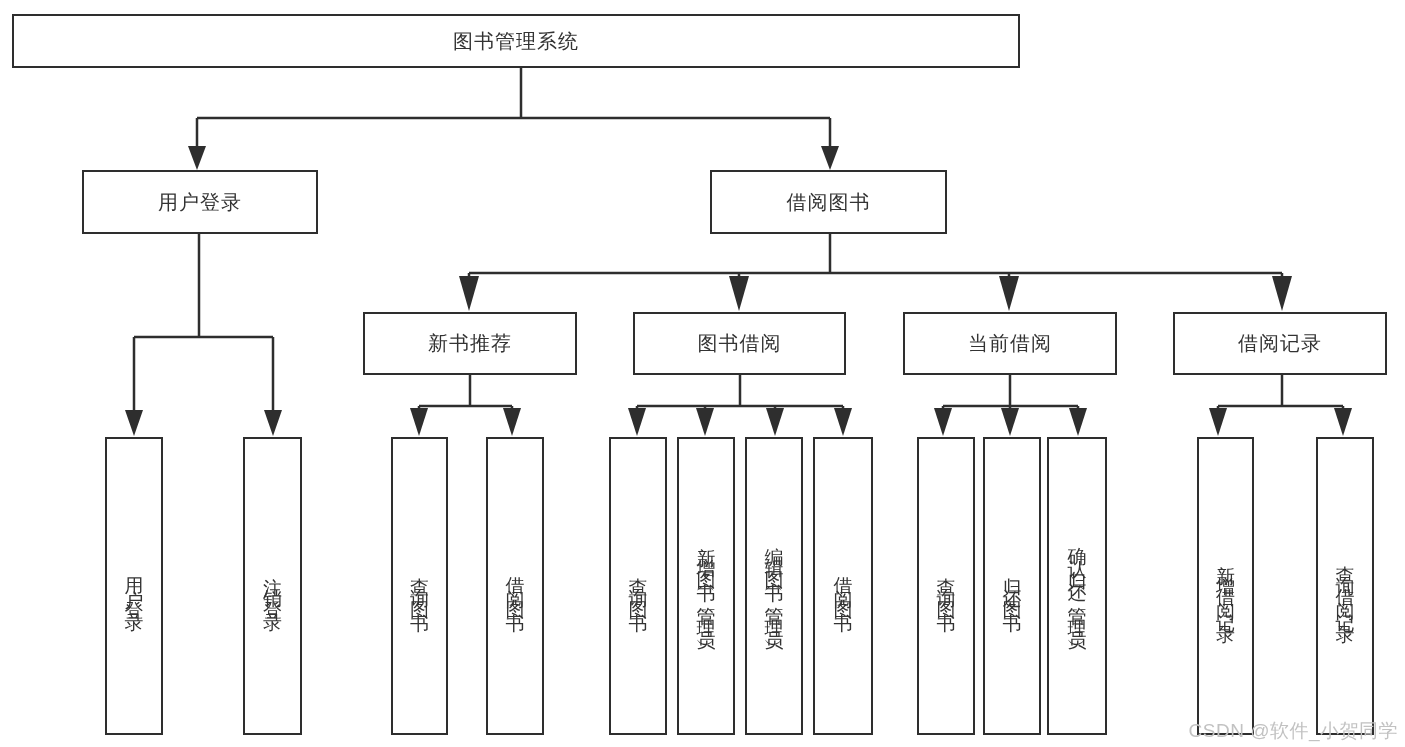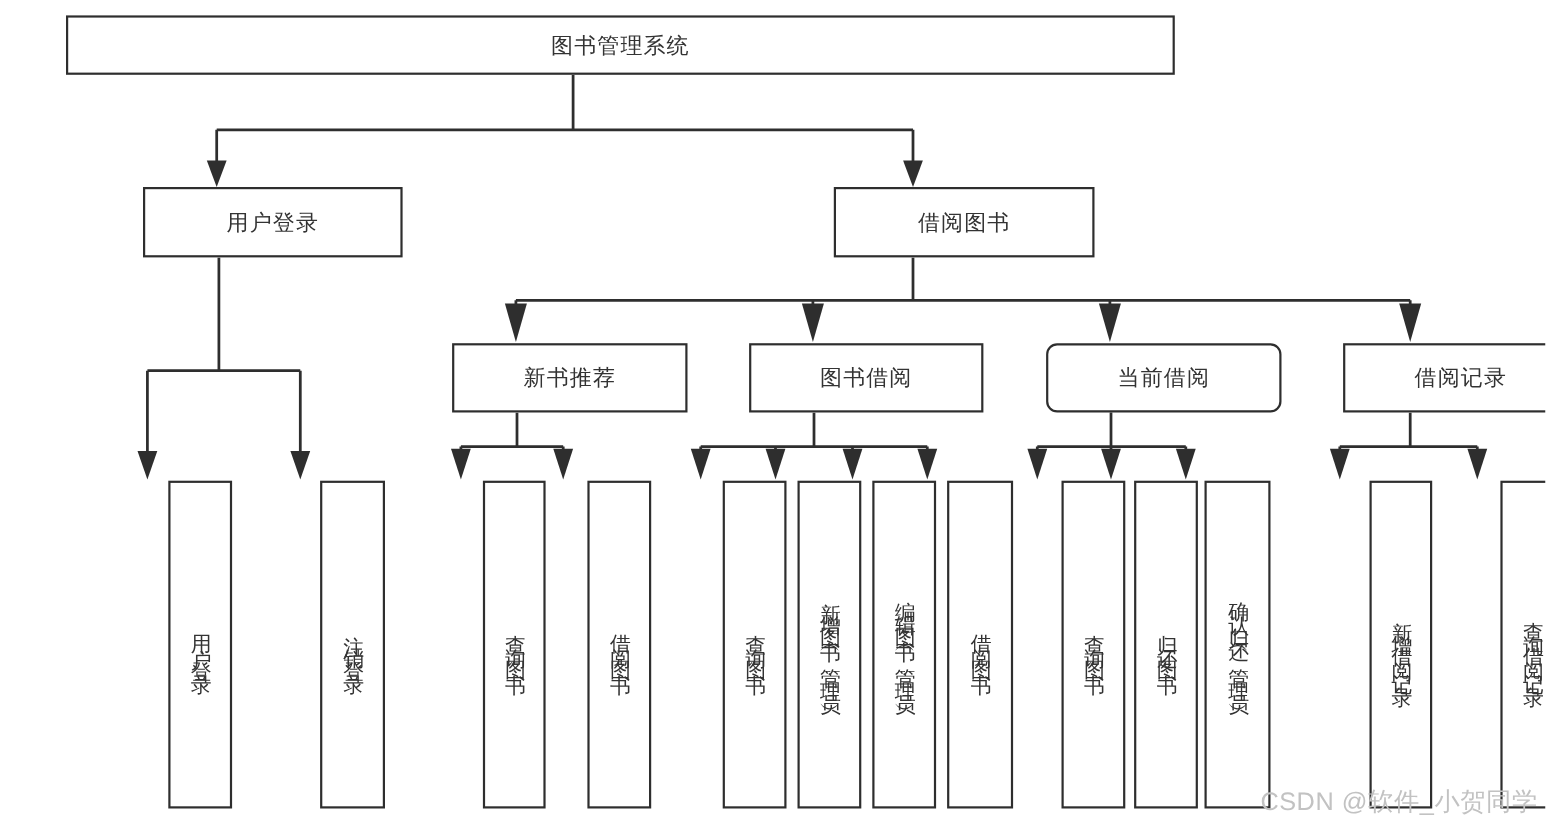--- a/index.html
+++ b/index.html
@@ -25,21 +25,20 @@
   }
   .box {
     position: absolute;
     box-sizing: border-box;
     border: 2.5px solid #2e2e2e;
     background: #ffffff;
     display: flex;
     align-items: center;
     justify-content: center;
     color: #333333;
-    margin-left: 48px;
   }
   .hlabel {
     font-size: 20px;
     letter-spacing: 1px;
     white-space: nowrap;
     color: #333333;
   }
   .leaf {
     top: 437px;
     height: 298px;
@@ -49,21 +48,21 @@
     text-orientation: mixed;
     font-size: 19px;
     letter-spacing: 12px;
     color: #333333;
     white-space: nowrap;
   }
   .watermark {
     position: absolute;
     right: 7px;
     bottom: 3px;
-    font-size: 23px;
+    font-size: 19px;
     color: #c2c2c2;
     letter-spacing: 0.5px;
     white-space: nowrap;
   }
   .line {
     stroke: #2e2e2e;
     stroke-width: 2.5;
     fill: none;
   }
   .arrow {
@@ -122,21 +121,21 @@
   <div class="box" style="left:710px; top:170px; width:237px; height:64px;">
     <span class="hlabel">借阅图书</span>
   </div>
 
   <div class="box" style="left:633px; top:312px; width:213px; height:63px;">
     <span class="hlabel">图书借阅</span>
   </div>
   <div class="box" style="left:363px; top:312px; width:214px; height:63px;">
     <span class="hlabel">新书推荐</span>
   </div>
-  <div class="box" style="left:903px; top:312px; width:214px; height:63px;border-radius:10px;">
+  <div class="box" style="left:903px; top:312px; width:214px; height:63px;">
     <span class="hlabel">当前借阅</span>
   </div>
   <div class="box" style="left:1173px; top:312px; width:214px; height:63px;font-family:Liberation Mono, monospace;">
     <span class="hlabel">借阅记录</span>
   </div>
 
   <div class="box leaf" style="left:105px; width:58px;">
     <span class="vlabel">用户登录</span>
   </div>
   <div class="box leaf" style="left:243px; width:59px;">

